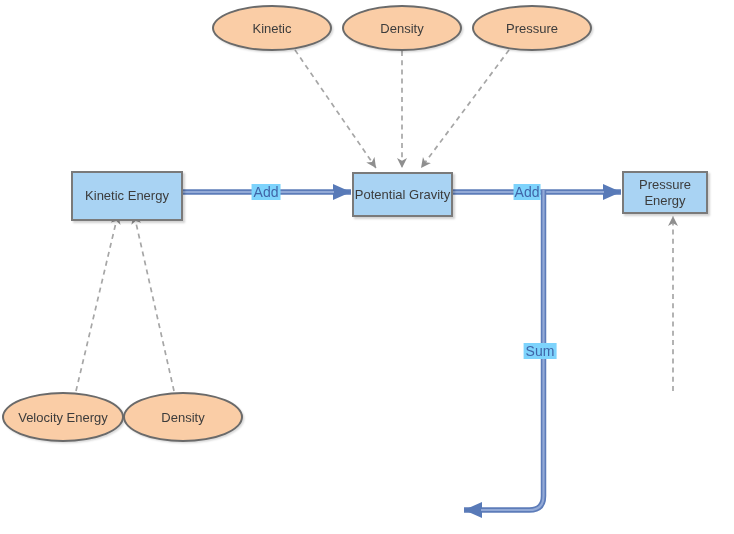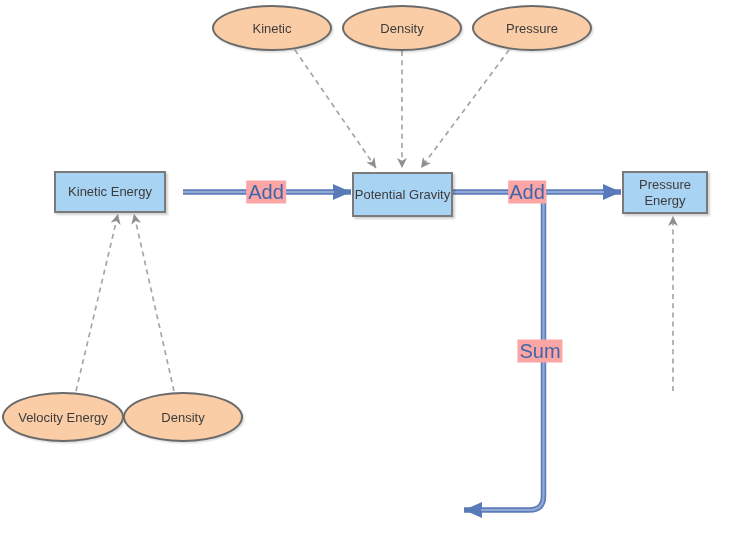--- a/index.html
+++ b/index.html
@@ -17,21 +17,21 @@
   }
   .enode{
     position:absolute;box-sizing:border-box;
     background:#facda6;border:2px solid #6a6a6a;border-radius:50%;
     display:flex;align-items:center;justify-content:center;text-align:center;
     font-size:13px;color:#3c3c3c;
     box-shadow:1.5px 1.5px 2px rgba(0,0,0,0.15);
   }
   .edge-label{
     position:absolute;transform:translate(-50%,-50%);
-    font-size:20px;color:#4065a8;background:#fca5a5;padding:0 2px;
+    font-size:14px;color:#4065a8;background:#7dd3fc;padding:0 2px;
     white-space:nowrap;
   }
 </style>
 </head>
 <body>
 
 <div id="canvas">
 
   <svg id="connector-layer" width="734" height="534" viewBox="0 0 734 534">
     <defs>
@@ -73,21 +73,21 @@
   <div class="enode" style="left:472px;top:5px;width:120px;height:46px">
     <span>Pressure</span>
   </div>
   <div class="enode" style="left:2px;top:392px;width:122px;height:50px">
     <span>Velocity Energy</span>
   </div>
   <div class="enode" style="left:123px;top:392px;width:120px;height:50px">
     <span>Density</span>
   </div>
 
-  <div class="pnode" style="left:54px;top:171px;width:112px;height:42px">
+  <div class="pnode" style="left:71px;top:171px;width:112px;height:50px">
     <span>Kinetic Energy</span>
   </div>
   <div class="pnode" style="left:352px;top:172px;width:101px;height:45px">
     <span>Potential Gravity</span>
   </div>
   <div class="pnode" style="left:622px;top:171px;width:86px;height:43px">
     <span>Pressure Energy</span>
   </div>
 
   <span class="edge-label" style="left:266px;top:192px">Add</span>

